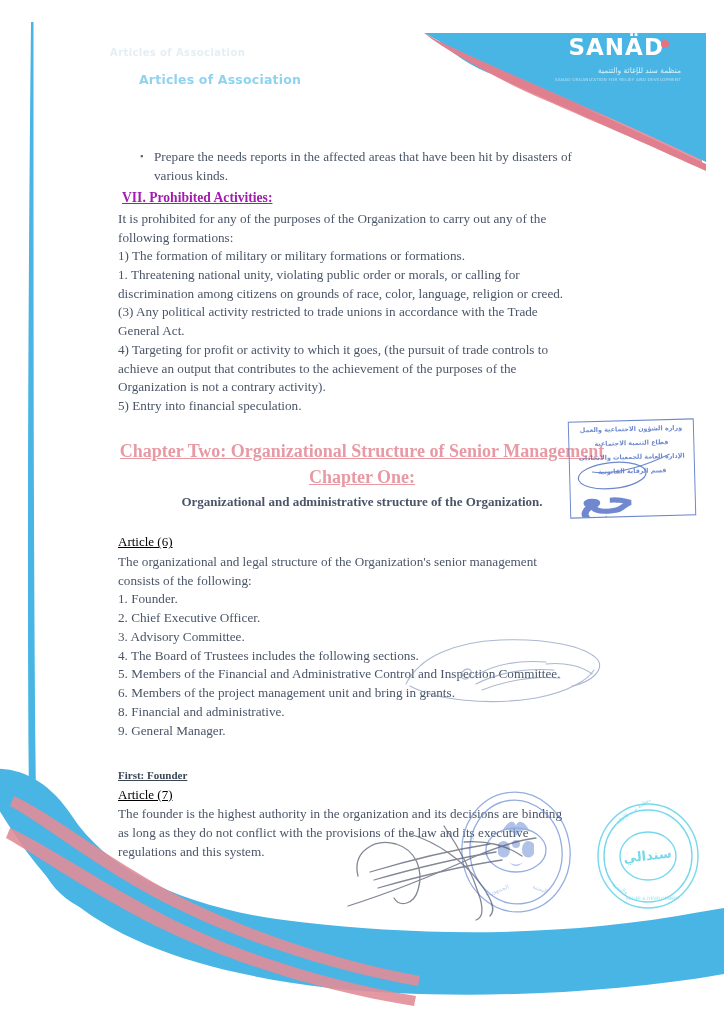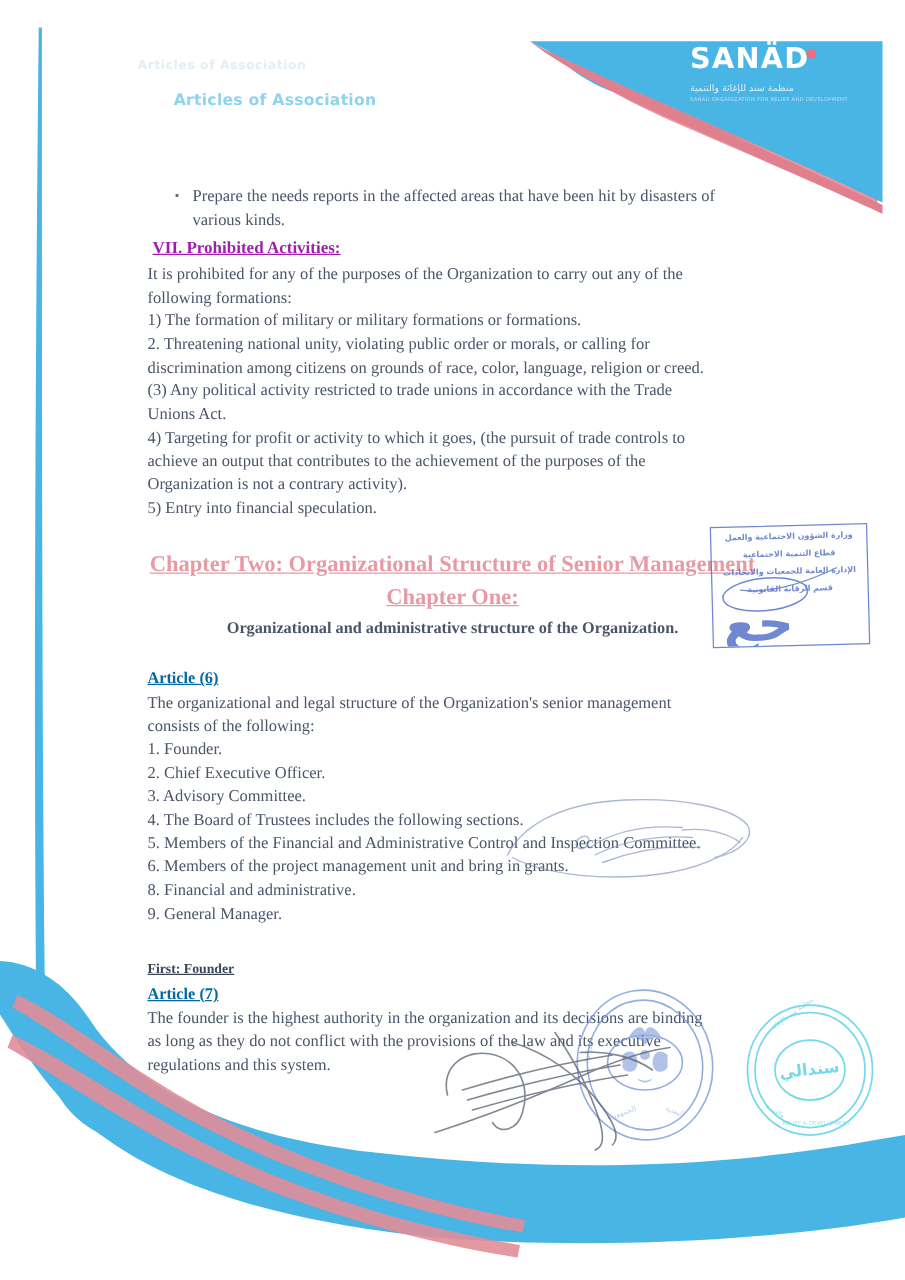--- a/index.html
+++ b/index.html
@@ -41,22 +41,22 @@
     left: 0;
     width: 724px;
     height: 300px;
     pointer-events: none;
   }
 
   
   .brand {
     position: absolute;
     top: 36px;
-    right: 32px;
-    text-align: left;
+    right: 43px;
+    text-align: right;
     width: 140px;
   }
   .brand-mark {
     font-family: "DejaVu Sans", sans-serif;
     font-weight: bold;
     font-size: 23px;
     letter-spacing: 1px;
     color: #ffffff;
     line-height: 1;
     display: inline-block;
@@ -157,22 +157,22 @@
     line-height: 1.45;
   }
   .chapter-sub {
     text-align: center;
     font-weight: bold;
     color: #4a5568;
     font-size: 13px;
     margin-top: 3px;
   }
   .article-head {
-    color: #0369a1;
-    font-weight: bold;
+    color: #000000;
+    font-weight: normal;
     text-decoration: underline;
     font-size: 13px;
     margin-top: 22px;
     margin-bottom: 1px;
   }
   .first-founder {
     font-family: "Liberation Serif", serif;
     font-weight: bold;
     color: #3b4655;
     font-size: 11px;
@@ -306,24 +306,24 @@
       <div class="bullet-sq">▪</div>
       <div class="bullet-text">Prepare the needs reports in the affected areas that have been hit by disasters of various kinds.</div>
     </div>
 
     <div class="h-section">VII. Prohibited Activities:</div>
 
     <p class="body-line">It is  prohibited for any of the purposes of the Organization to carry out any of the</p>
     <p class="body-line">following formations:</p>
 
     <p class="body-line">1) The formation of military or military formations or formations.</p>
-    <p class="body-line">2. Threatening national unity, violating public order or morals, or calling for</p>
+    <p class="body-line">1. Threatening national unity, violating public order or morals, or calling for</p>
     <p class="body-line">discrimination among citizens on grounds of race, color, language, religion or creed.</p>
     <p class="body-line">(3) Any political activity restricted to trade unions in accordance with the Trade</p>
-    <p class="body-line">Unions Act.</p>
+    <p class="body-line">General Act.</p>
     <p class="body-line">4) Targeting for profit or activity to which it goes, (the pursuit of trade controls to</p>
     <p class="body-line">achieve an output that contributes to the achievement of the purposes of the</p>
     <p class="body-line">Organization is not a contrary activity).</p>
     <p class="body-line">5) Entry into financial speculation.</p>
 
     <div class="chapter-head">
       <div>Chapter Two: Organizational Structure of Senior Management</div>
       <div>Chapter One:</div>
     </div>
     <div class="chapter-sub">Organizational and administrative structure of the Organization.</div>

